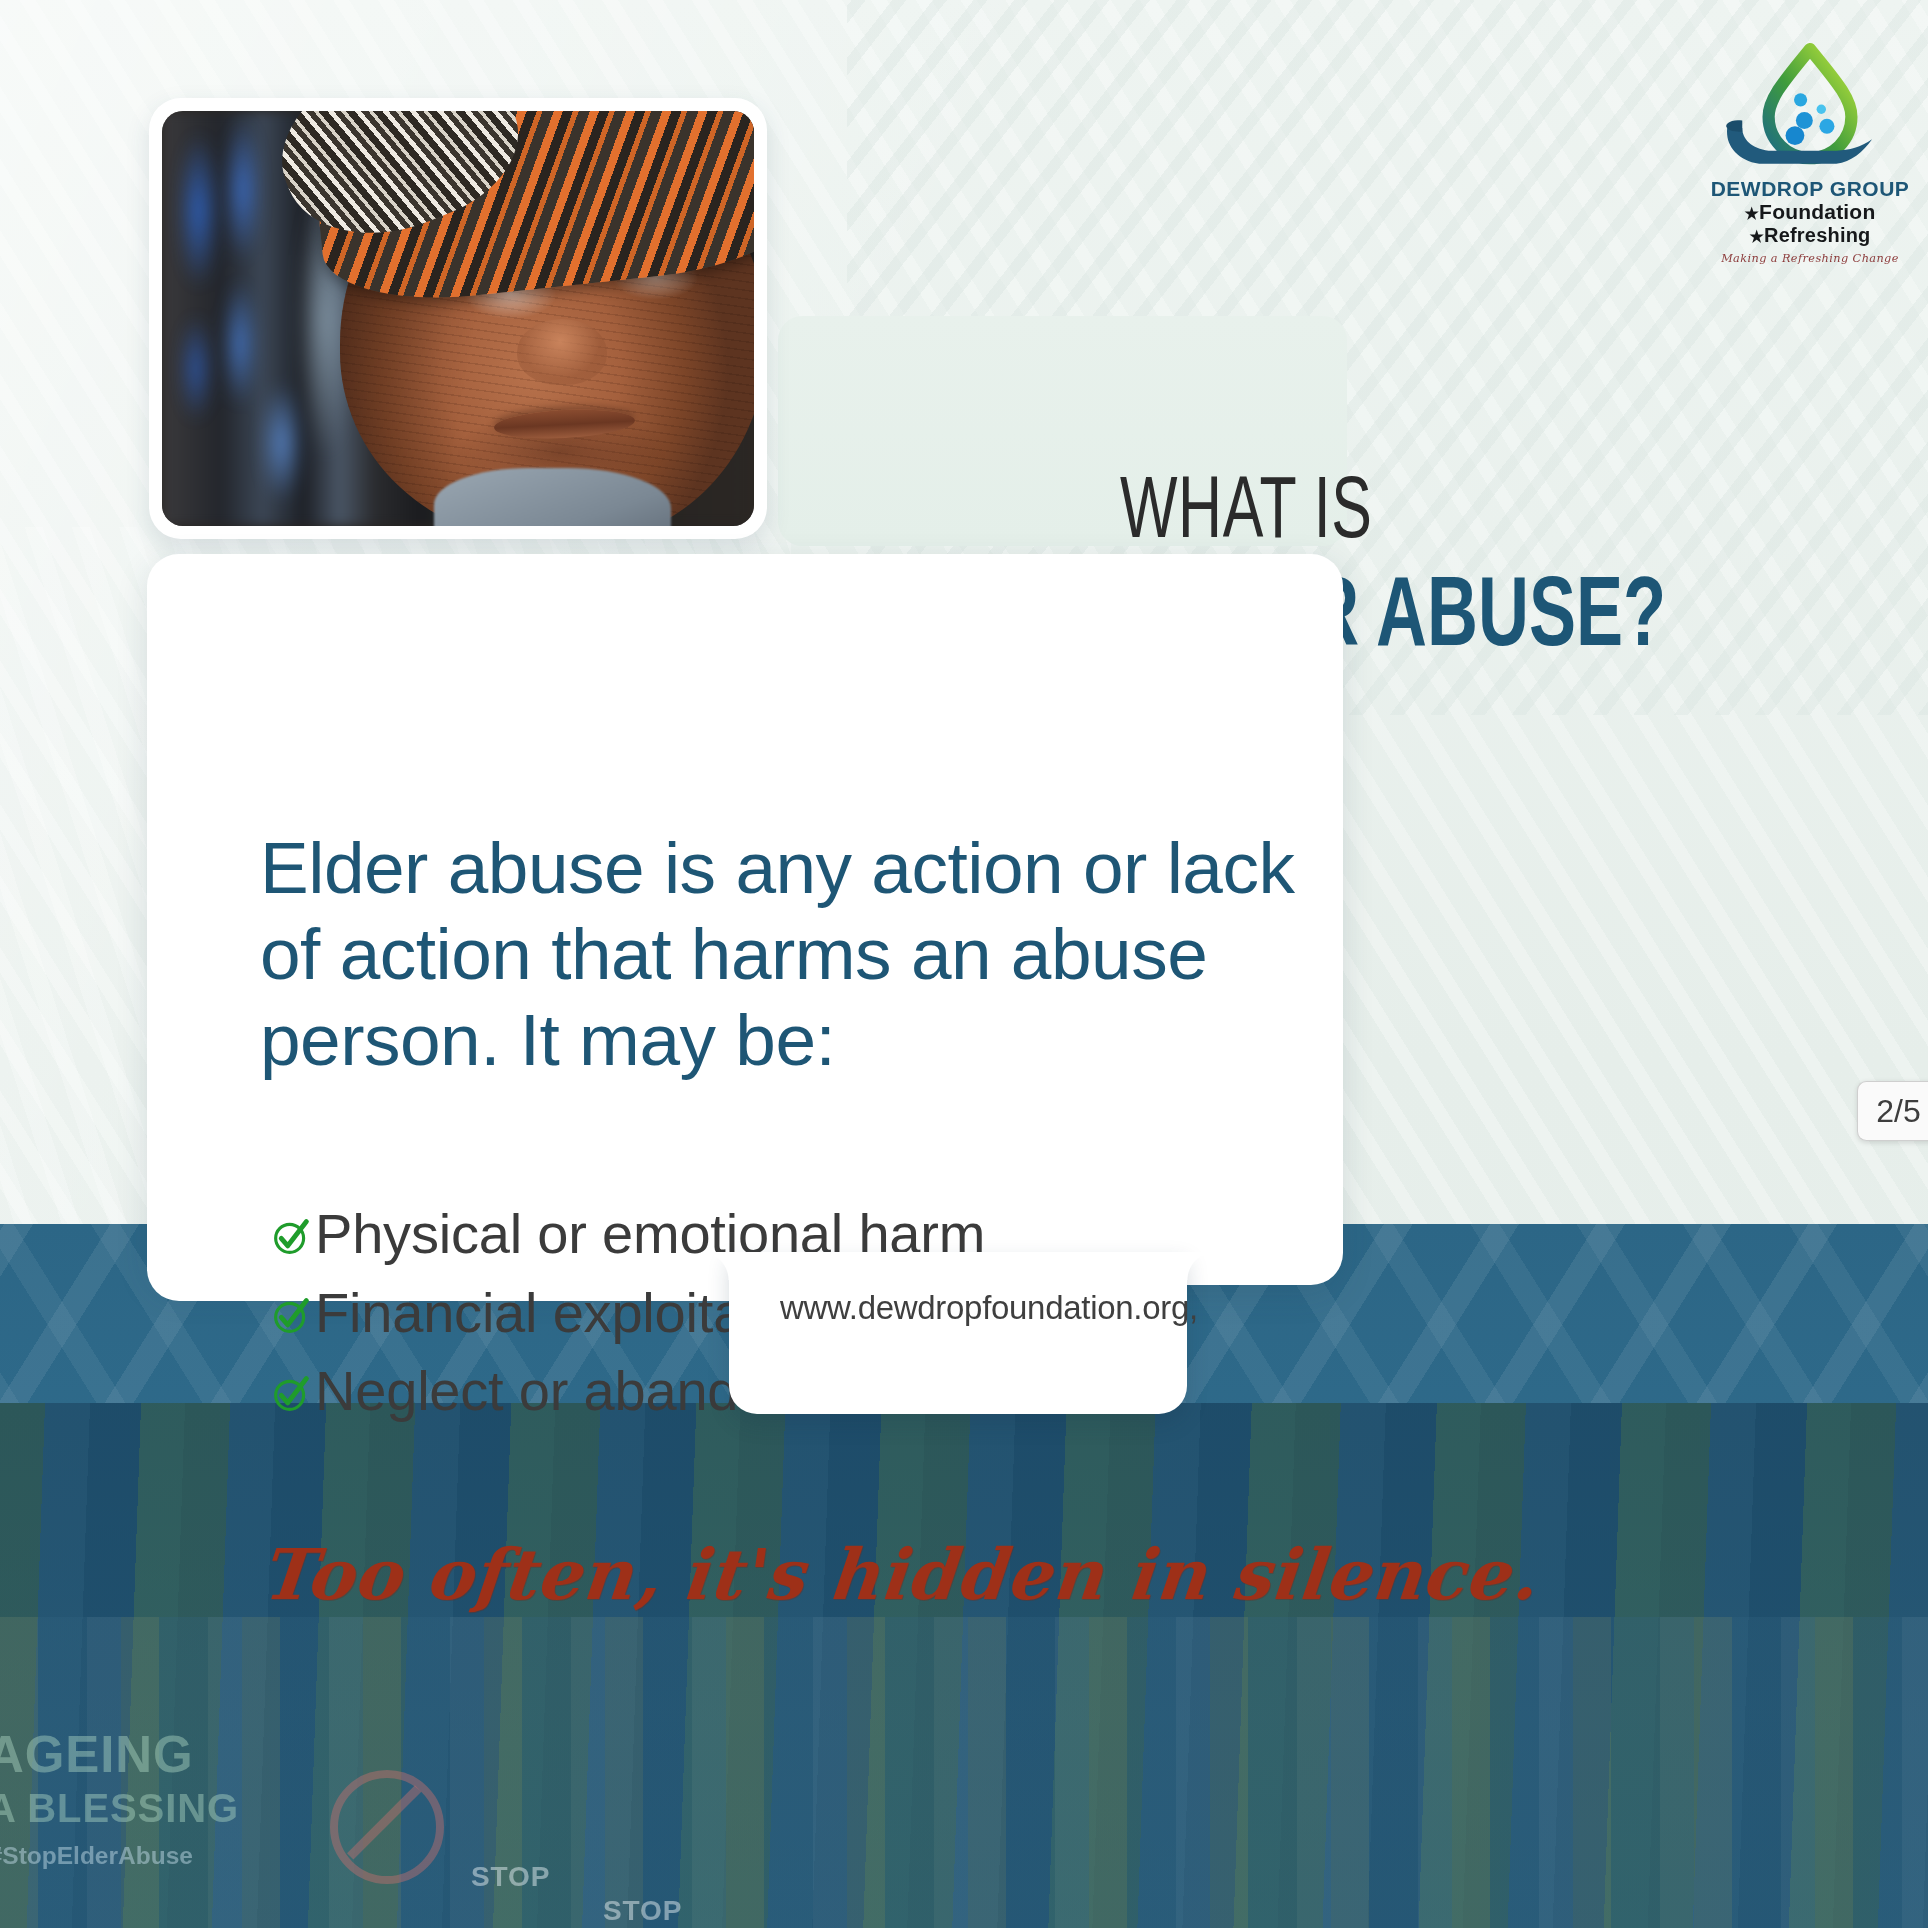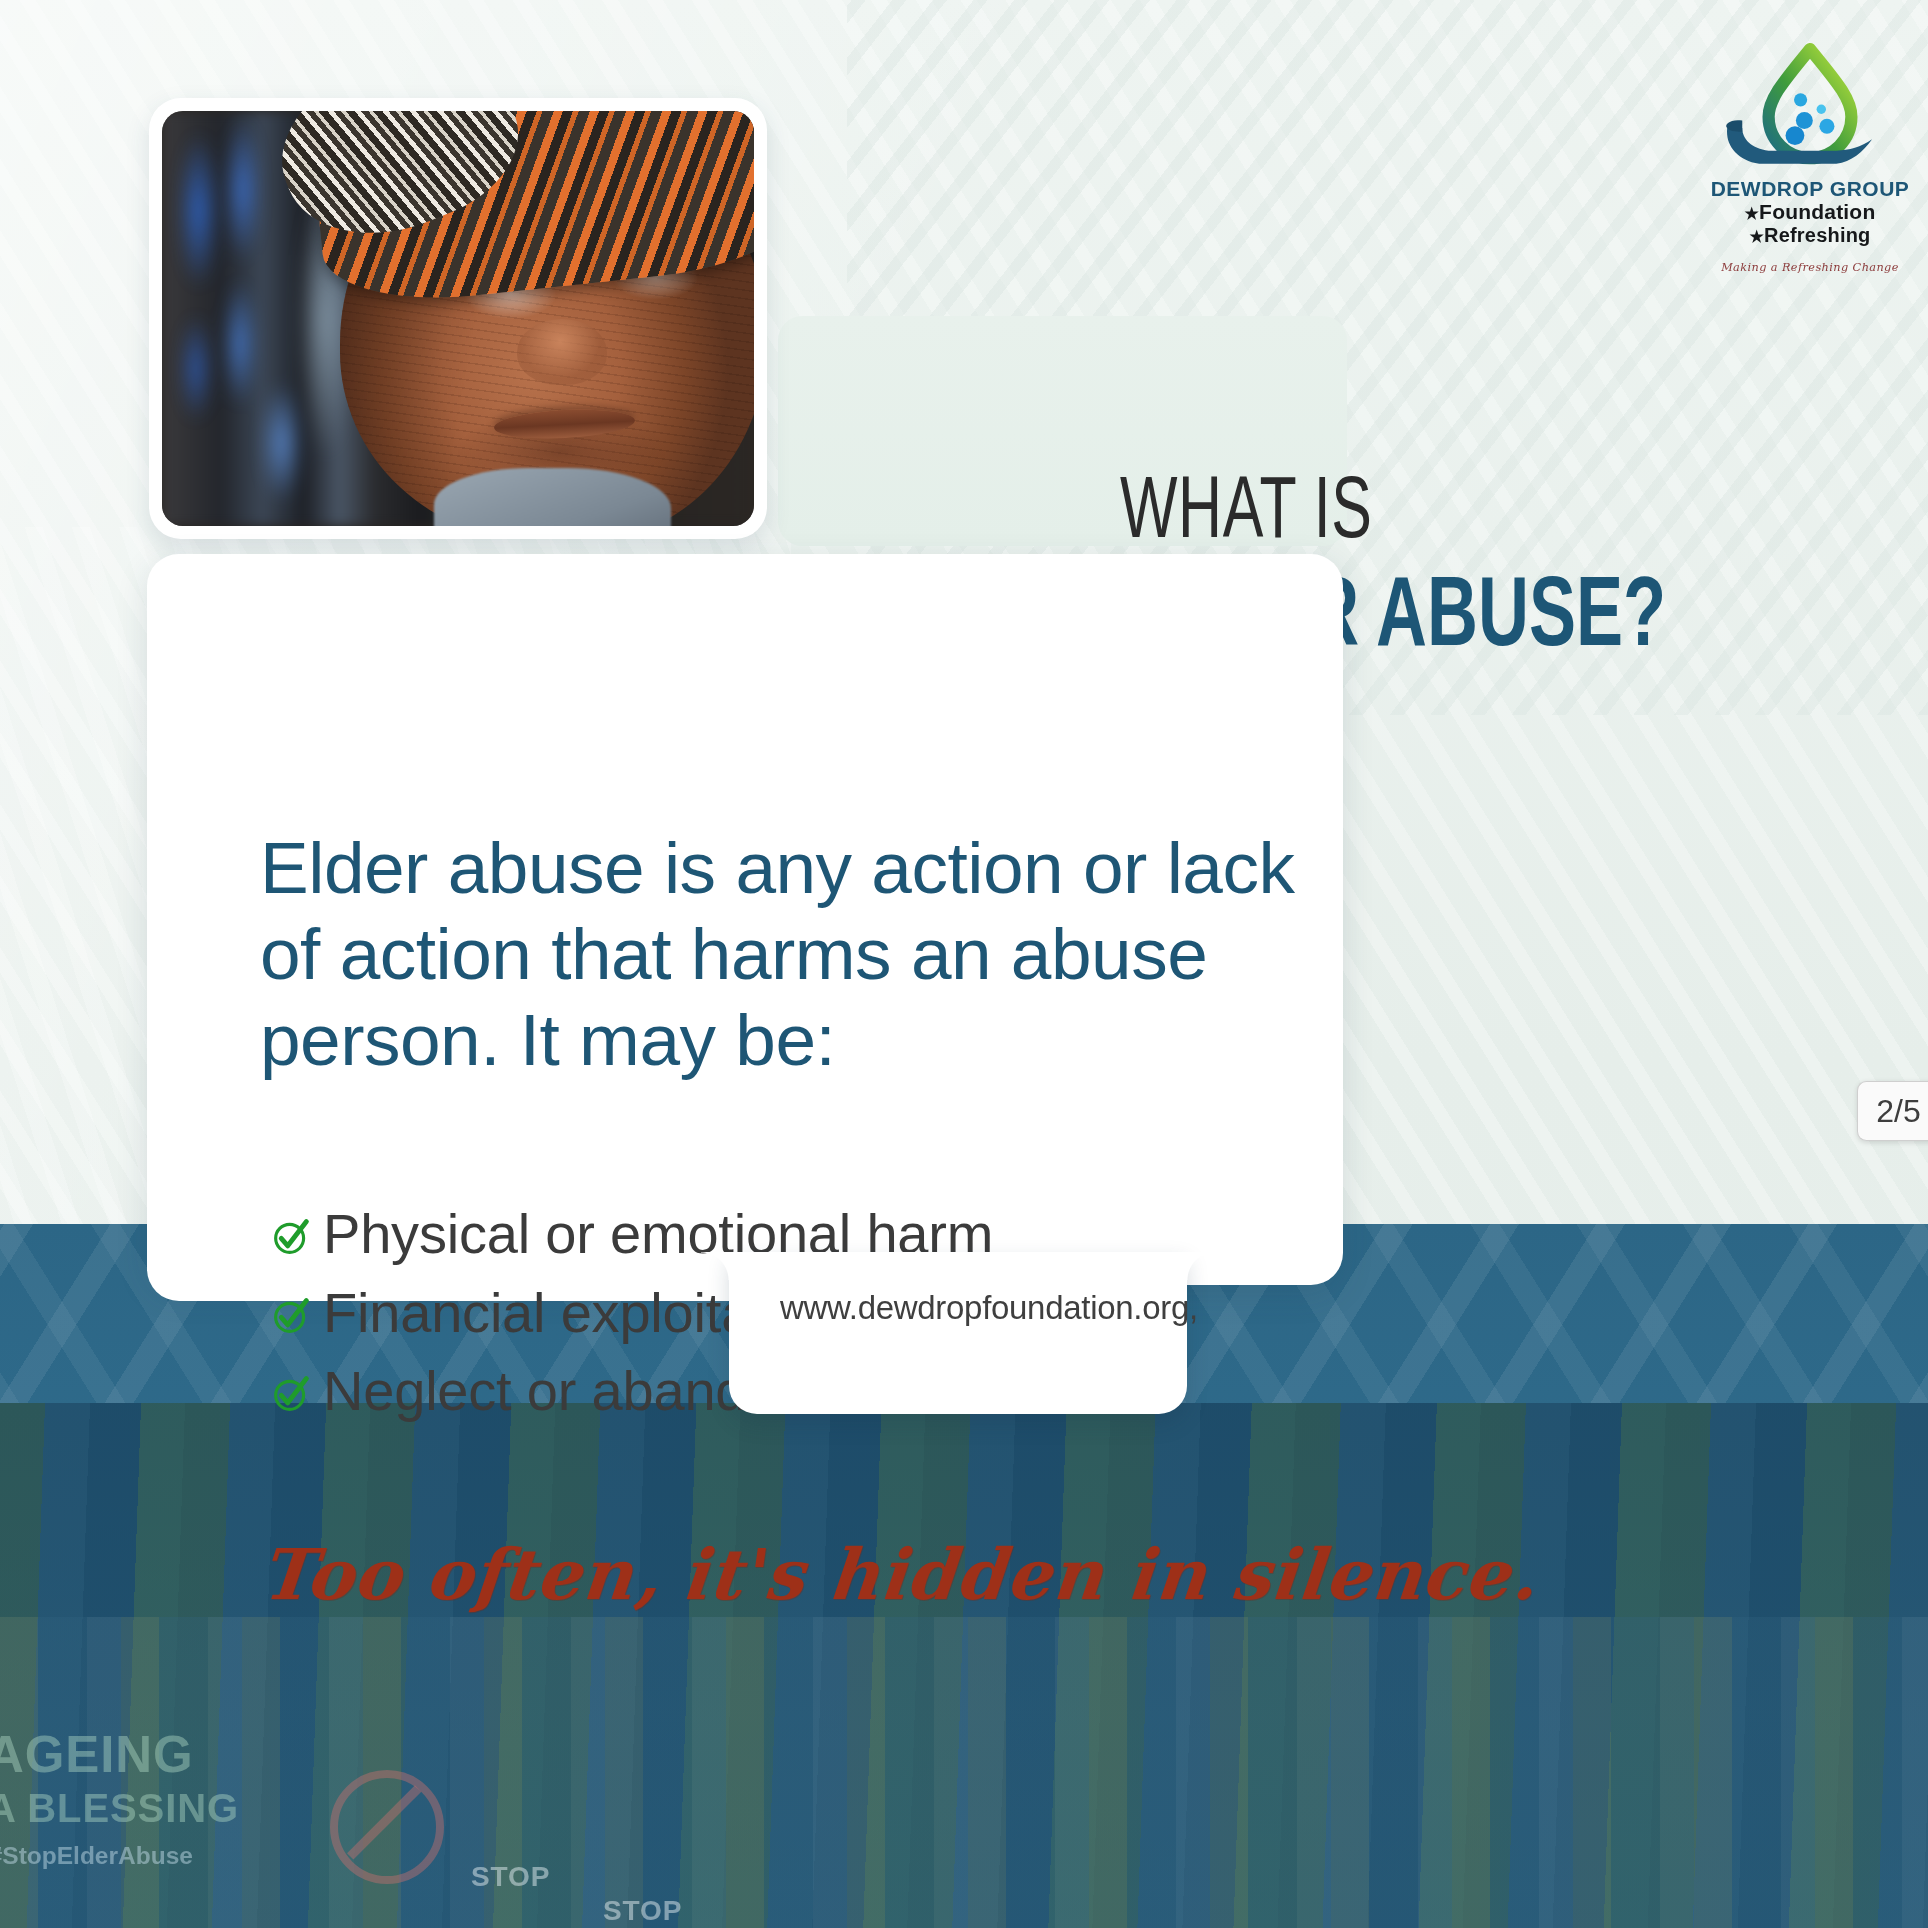--- a/index.html
+++ b/index.html
@@ -117,33 +117,33 @@
   .h-line2{font-family:"Liberation Sans",sans-serif;font-weight:700;
     font-size:98px;line-height:1.0;letter-spacing:0px;color:#1d5676;margin-top:13px;
     transform:scaleX(.72);transform-origin:left center;white-space:nowrap;}
 
   
   .logo{position:absolute;left:1710px;top:34px;width:200px;text-align:center;}
   .logo-mark{position:relative;width:200px;height:143px;margin:0 auto;}
   .logo-txt1{font-size:21px;font-weight:700;color:#1d5676;letter-spacing:0.5px;line-height:1.1;}
   .logo-txt2{font-size:21px;font-weight:700;color:#16181a;letter-spacing:0.2px;line-height:1.15;}
   .logo-txt3{font-size:20px;font-weight:700;color:#16181a;letter-spacing:0.2px;line-height:1.15;}
-  .logo-tag{font-size:11.3px;color:#8c3b3b;font-family:"DejaVu Serif",serif;font-style:italic;letter-spacing:0.4px;margin-top:14px;}
+  .logo-tag{font-size:11.3px;color:#8c3b3b;font-family:"DejaVu Serif",serif;font-style:italic;letter-spacing:0.4px;margin-top:5px;}
   .star{color:#16181a;font-size:16px;}
 
   
   .card{position:absolute;left:147px;top:554px;width:1196px;height:731px;background:#ffffff;
     border-radius:32px;box-shadow:0 9.4px 32px rgba(30,60,80,.13);}
   .card-notch{position:absolute;left:147px;top:1252px;width:603px;height:49px;background:#ffffff;
     border-bottom-left-radius:32px;}
   .lead{position:absolute;left:260px;top:825px;width:1045px;color:#1e5675;
     font-family:"Liberation Sans",sans-serif;font-weight:400;font-size:73px;line-height:1.18;
     letter-spacing:-0.5px;}
   .bullets{position:absolute;left:271px;top:1203px;width:1036px;}
-  .bullet{display:flex;align-items:flex-start;gap:11px;margin-bottom:17px;}
+  .bullet{display:flex;align-items:flex-start;gap:3px;margin-bottom:17px;}
   .chk{flex:0 0 auto;width:41px;height:41px;position:relative;margin-top:13px;}
   .chk svg{display:block;}
   .bullet-txt{font-family:"Liberation Sans",sans-serif;font-weight:400;font-size:56px;
     line-height:1.1;color:#3b3b3b;letter-spacing:-0.2px;white-space:nowrap;}
   .script{position:absolute;left:267px;top:1533px;font-family:"DejaVu Serif",serif;
     font-style:italic;font-weight:700;font-size:70px;color:#9e3018;letter-spacing:0.5px;
     transform:skewX(-8deg);transform-origin:left center;white-space:nowrap;
     text-shadow:0.9px 0.9px 0 rgba(120,40,22,.35);}
 
   

